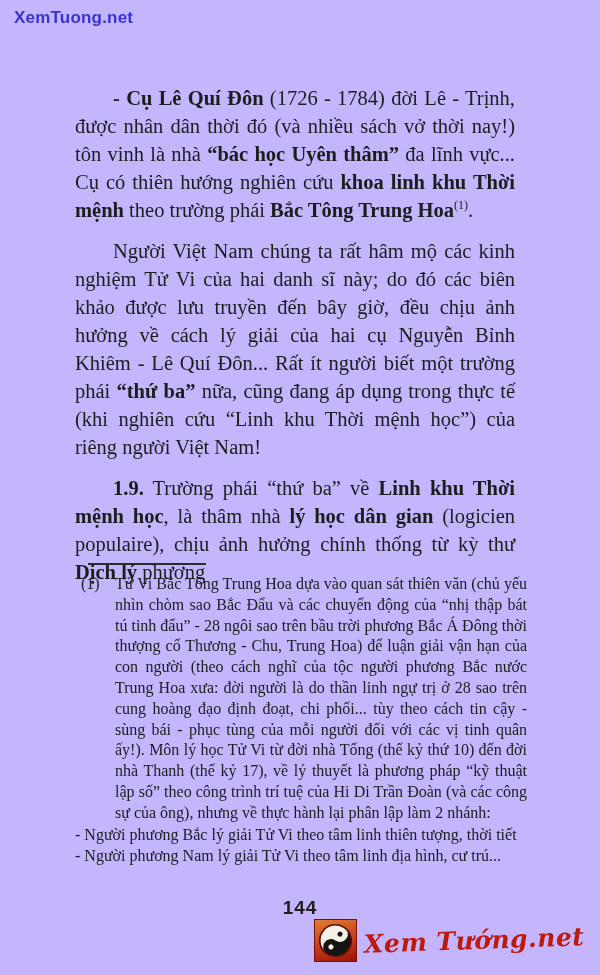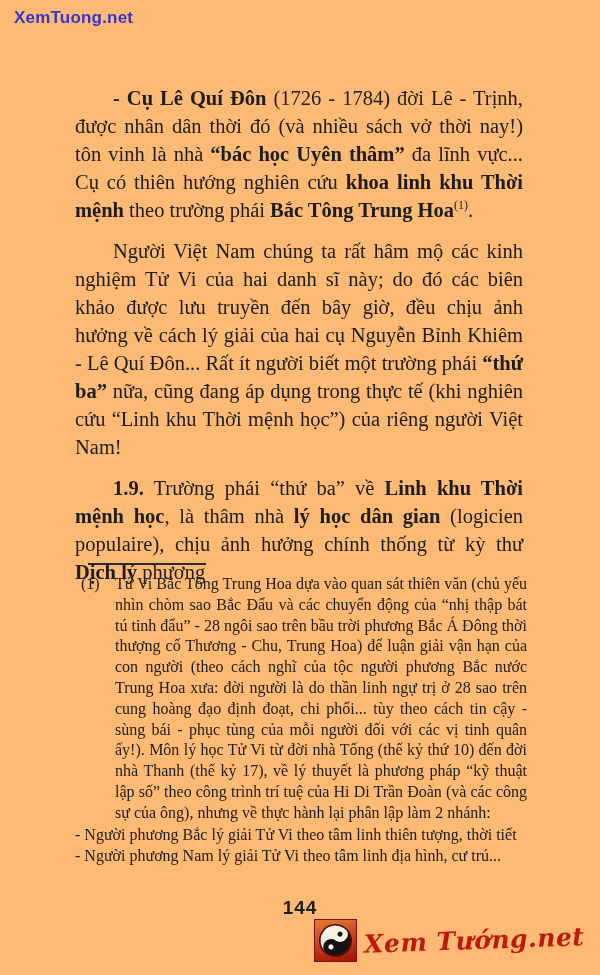--- a/index.html
+++ b/index.html
@@ -1,35 +1,35 @@
 <!DOCTYPE html>
 <html><head>
 <meta charset="utf-8">
 <style>
   html,body { margin:0; padding:0; background:#ffffff; }
   .page {
     position:relative;
     width:600px; height:975px;
-    background:#fdba74;
+    background:#c4b5fd;
     overflow:hidden;
     font-family:"Liberation Serif", serif;
     color:#1d1d1d;
   }
   .watermark {
     position:absolute; left:14px; top:8px;
     font-family:"Liberation Sans", sans-serif;
     font-size:17px; font-weight:700;
     letter-spacing:0.2px;
   }
   .body-text {
     position:absolute; left:75px; top:84px; width:452px;
     font-size:20.5px; line-height:28px;
     text-align:justify;
   }
-  .para { margin:0 4px 13px 0; text-indent:38px; }
+  .para { margin:0 12px 13px 0; text-indent:38px; }
   .para sup { font-size:12px; line-height:0; vertical-align:super; }
   .footnote-area {
     position:absolute; left:75px; top:563px; width:452px;
   }
   .fn-rule {
     width:118px; margin-left:13px;
     border-top:2px solid #2b2b2b;
     margin-bottom:9px;
   }
   .fn-body {

